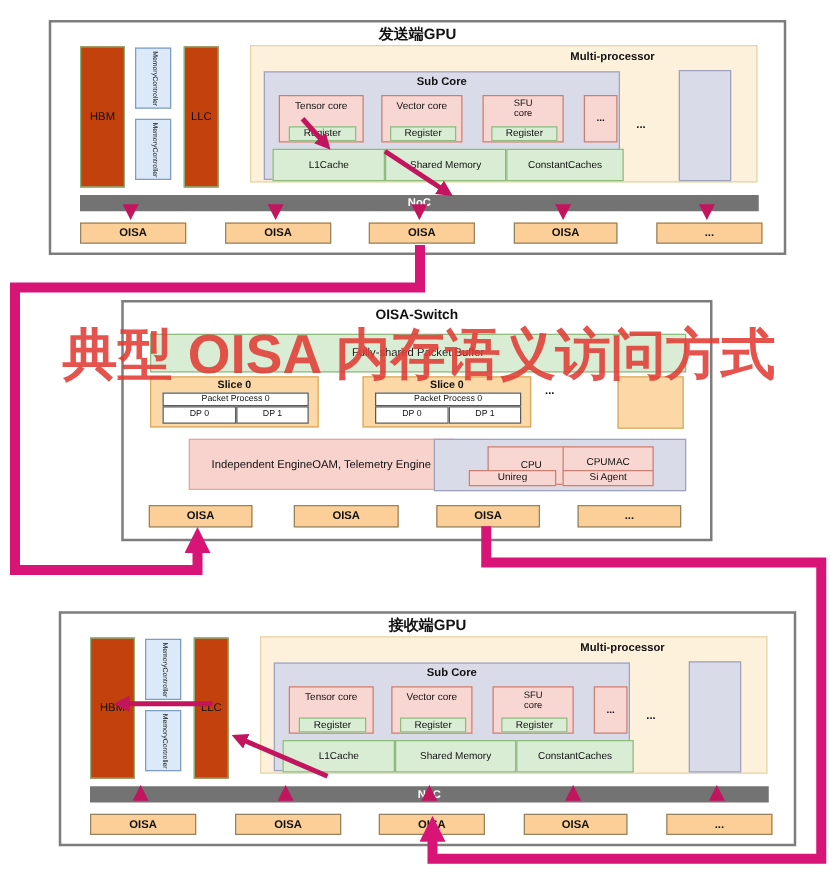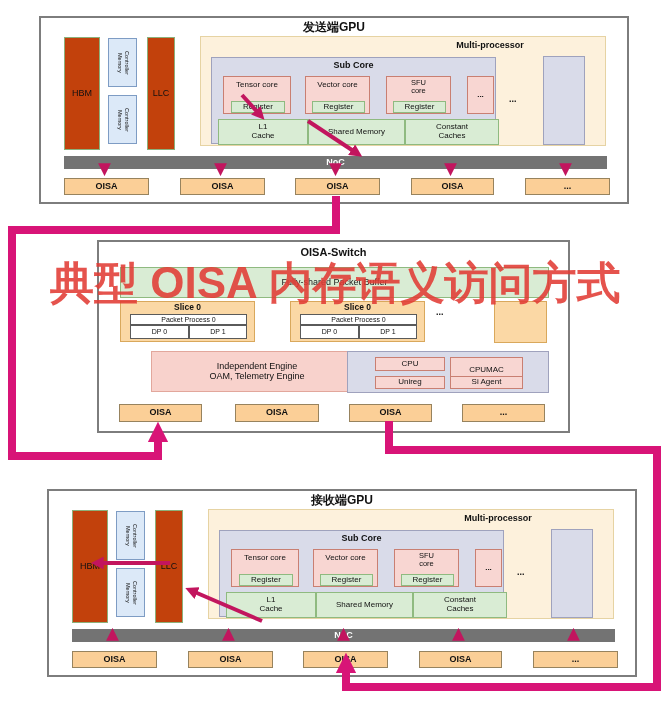--- a/index.html
+++ b/index.html
@@ -1,21 +1,21 @@
 <!DOCTYPE html>
 <html><head>
 <meta charset="utf-8">
 <style>
   html,body{margin:0;padding:0;background:#fff;}
   #canvas{position:relative;width:669px;height:705px;background:#fff;overflow:hidden;
           font-family:"Liberation Sans",sans-serif;color:#111;}
   .abs{position:absolute;box-sizing:border-box;}
   .box{position:absolute;box-sizing:border-box;border:1px solid #888;
        display:flex;align-items:center;justify-content:center;text-align:center;line-height:1.1;}
-  .col{flex-direction:column;}
+  .col{flex-direction:row;}
   .outer{background:#fff;border:2px solid #7d7d7d;}
   .green{background:#c2410c;border-color:#8cb07a;}
   .blue{background:#dce9f8;border-color:#7e9cc4;}
   .cream{background:#fdf1dc;border-color:#e6d3a3;}
   .lav{background:#d9dbe9;border-color:#9fa2bd;}
   .pink{background:#f8d6d2;border-color:#c97f72;}
   .lgreen{background:#d9ecd4;border-color:#8fba80;}
   .orange{background:#fbcf97;border-color:#97835e;}
   .lorange{background:#fbd8a5;border-color:#d9a85c;}
   .pink2{background:#f8d2cc;border-color:#e2a79c;}
@@ -108,21 +108,21 @@
       <div class="box whitebox f7" style="left:68px;top:23px;width:58px;height:14px;">DP 1</div>
     </div>
     <div class="abs f9 b" style="left:337px;top:66px;">...</div>
     <div class="box lorange" style="left:395px;top:59px;width:53px;height:42px;"></div>
 
     <div class="box pink2 f9 col" style="left:20px;top:109px;width:212px;height:41px;margin-left:32px;">
       <div>Independent Engine</div>
       <div>OAM, Telemetry Engine</div>
     </div>
     <div class="box lav" style="left:248px;top:109px;width:202px;height:42px;">
-      <div class="box pink f8" style="left:27px;top:5px;width:70px;height:14px;">CPU</div>
+      <div class="box pink f8" style="left:42px;top:5px;width:70px;height:31px;">CPU</div>
       <div class="box pink f8" style="left:102px;top:5px;width:73px;height:26px;">CPUMAC</div>
       <div class="box pink f8" style="left:27px;top:24px;width:70px;height:13px;">Unireg</div>
       <div class="box pink f8" style="left:102px;top:24px;width:73px;height:13px;">Si Agent</div>
     </div>
 
     <div class="box orange f9 b" style="left:20px;top:162px;width:83px;height:18px;">OISA</div>
     <div class="box orange f9 b" style="left:136px;top:162px;width:84px;height:18px;">OISA</div>
     <div class="box orange f9 b" style="left:250px;top:162px;width:83px;height:18px;">OISA</div>
     <div class="box orange f9 b" style="left:363px;top:162px;width:83px;height:18px;">...</div>
   </div>

